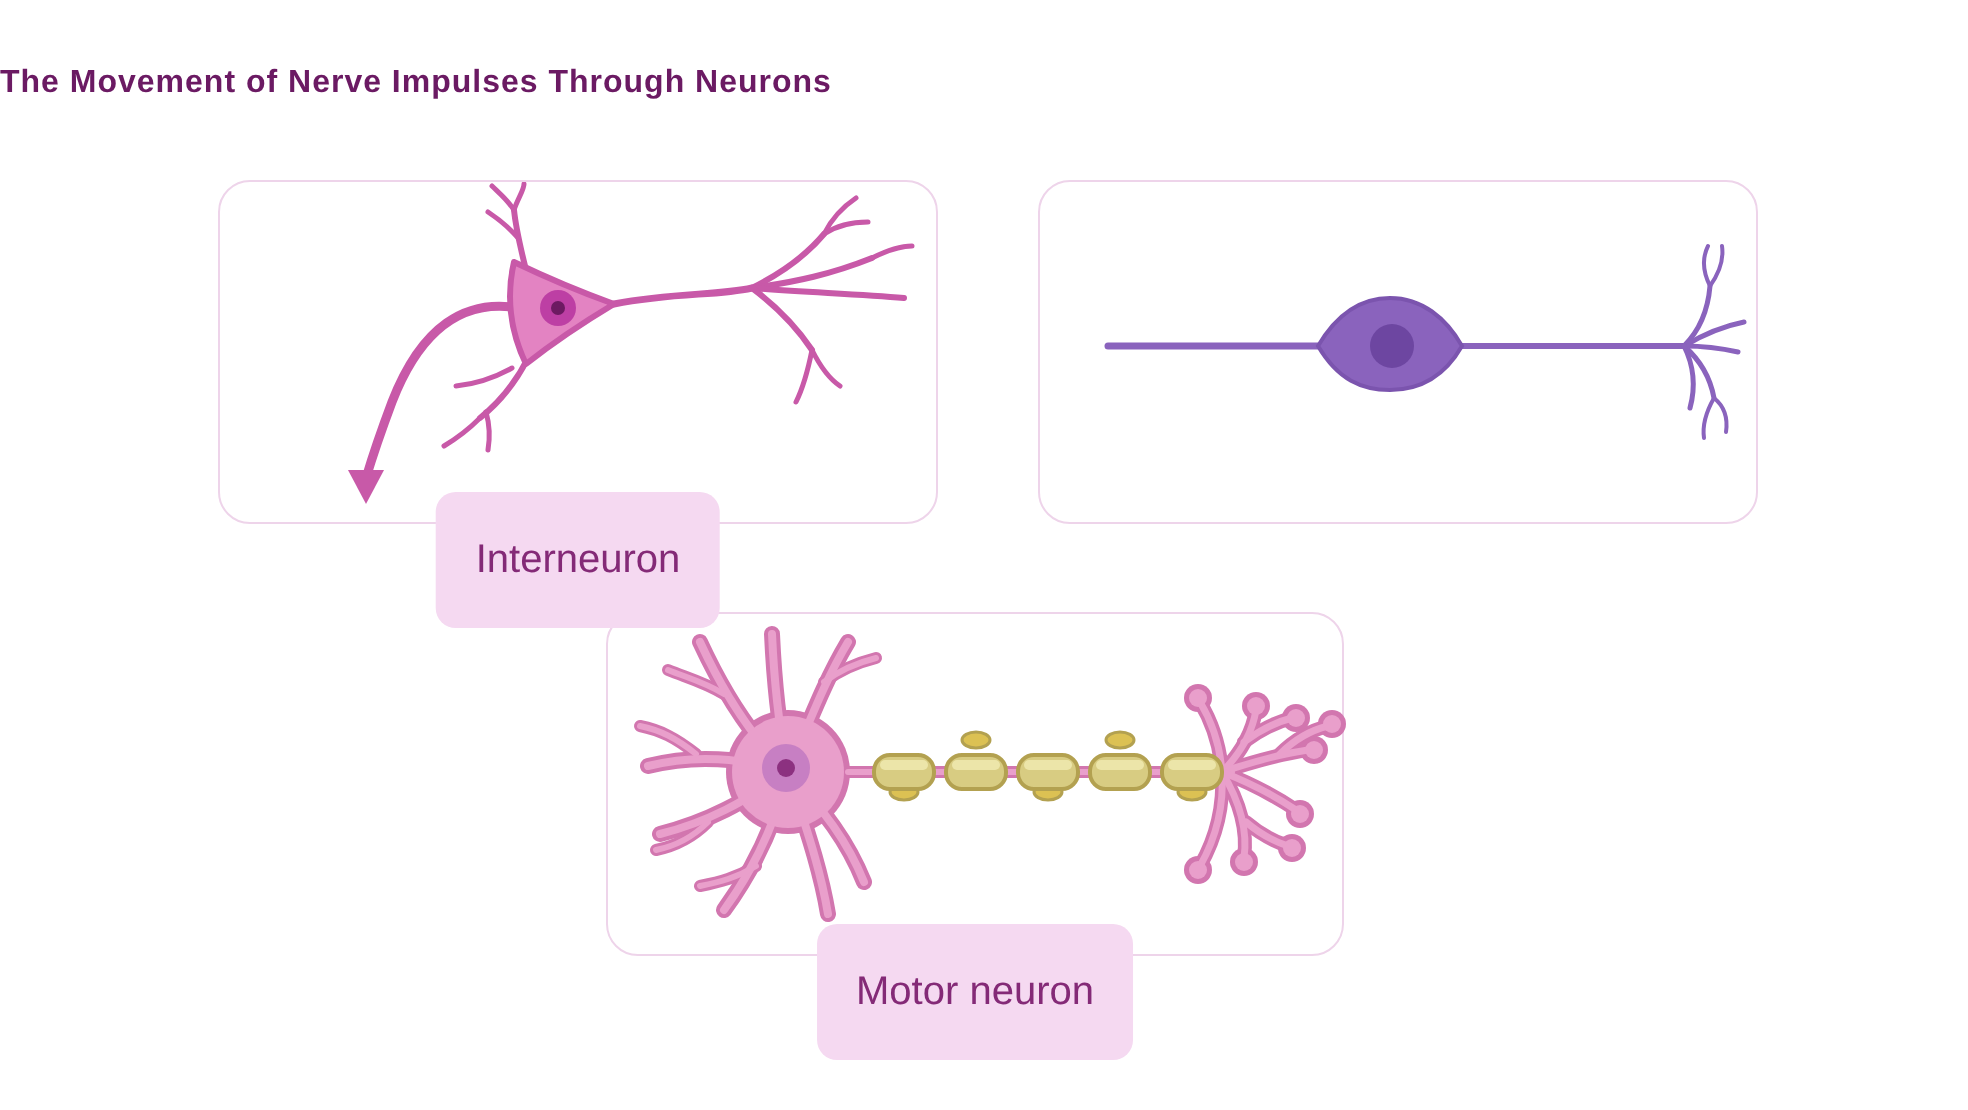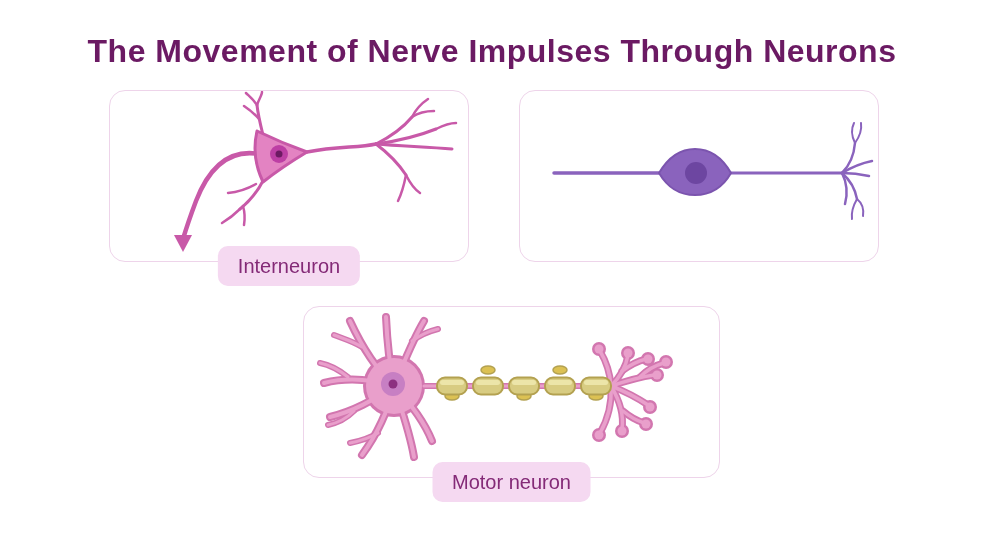--- a/index.html
+++ b/index.html
@@ -4,36 +4,36 @@
 <style>
   html, body { margin:0; padding:0; background:#fff; }
   .canvas {
     position:relative; width:984px; height:555px;
     background:var(--c-background,#fff);
     font-family:"Liberation Sans", sans-serif;
     overflow:hidden;
   }
   .title {
     position:absolute; top:33px; left:0; width:100%;
-    text-align:center; font-size:32px; font-weight:700;
+    font-size:16px; font-weight:700;
     letter-spacing:0.5px; color:var(--c-title_text,#6b1a63);
   }
   .card {
     position:absolute; background:var(--c-card_bg,#fff);
     border:1.5px solid var(--c-card_border,#eed4ea);
     border-radius:16px; box-sizing:border-box;
   }
   .card-interneuron { left:109px; top:90px;  width:360px; height:172px; }
   .card-sensory     { left:519px; top:90px;  width:360px; height:172px; }
-  .card-motor       { left:303px; top:306px; width:417px; height:172px; }
+  .card-motor       { left:303px; top:306px; width:369px; height:172px; }
   .card svg { position:absolute; left:0; top:0; }
   .badge {
     position:absolute; left:50%; top:155px; transform:translateX(-50%);
     background:var(--c-badge_bg,#f5d9f1); color:var(--c-badge_text,#842a77);
-    font-size:20px; line-height:24px; padding:8px 20px; border-radius:10px;
+    font-size:20px; line-height:24px; padding:22px 20px; border-radius:10px;
     white-space:nowrap; z-index:2;
   }
   
   .in-stroke { stroke:var(--c-interneuron_outline); fill:none; stroke-linecap:round; }
   .in-soma   { fill:var(--c-interneuron_fill); stroke:var(--c-interneuron_outline);
                stroke-width:3; stroke-linejoin:round; }
   .in-tri    { fill:var(--c-interneuron_outline); }
   .in-nuc    { fill:var(--c-interneuron_nucleus); }
   .in-dot    { fill:var(--c-interneuron_nucleus_dot); }
   

